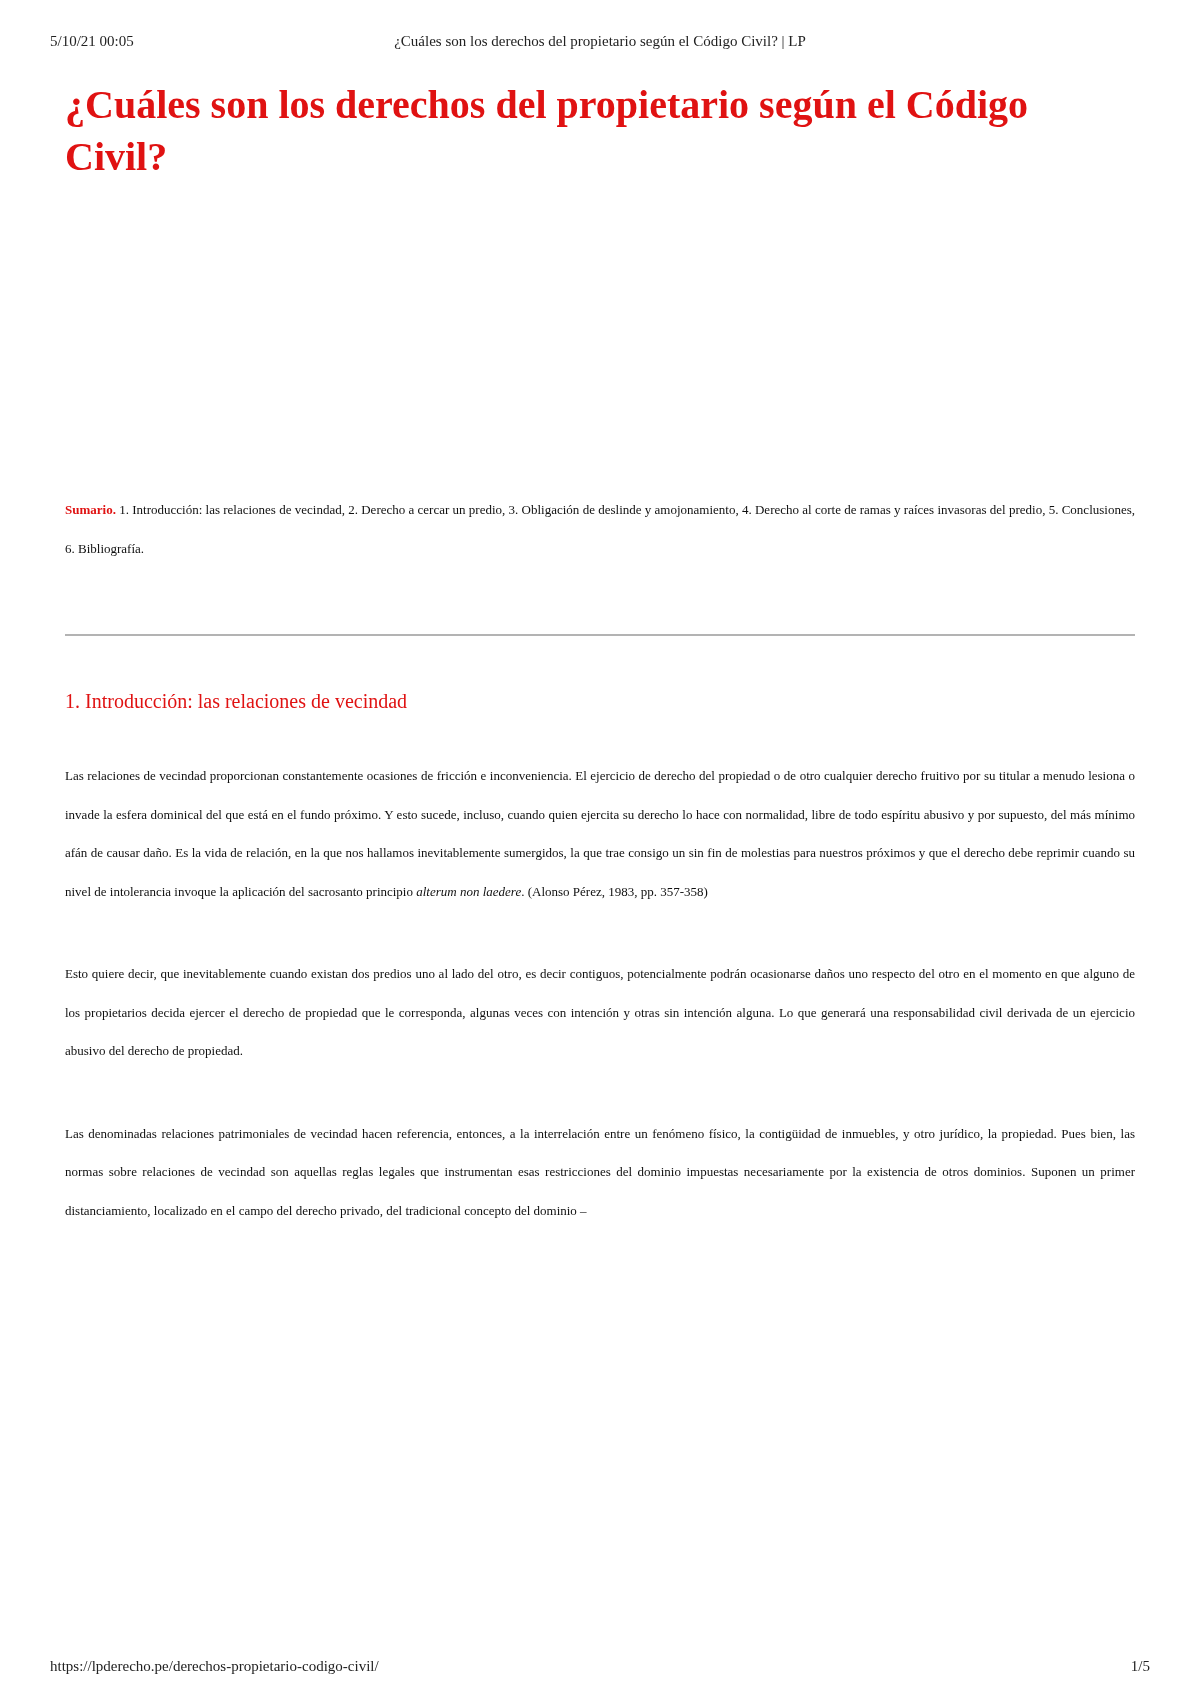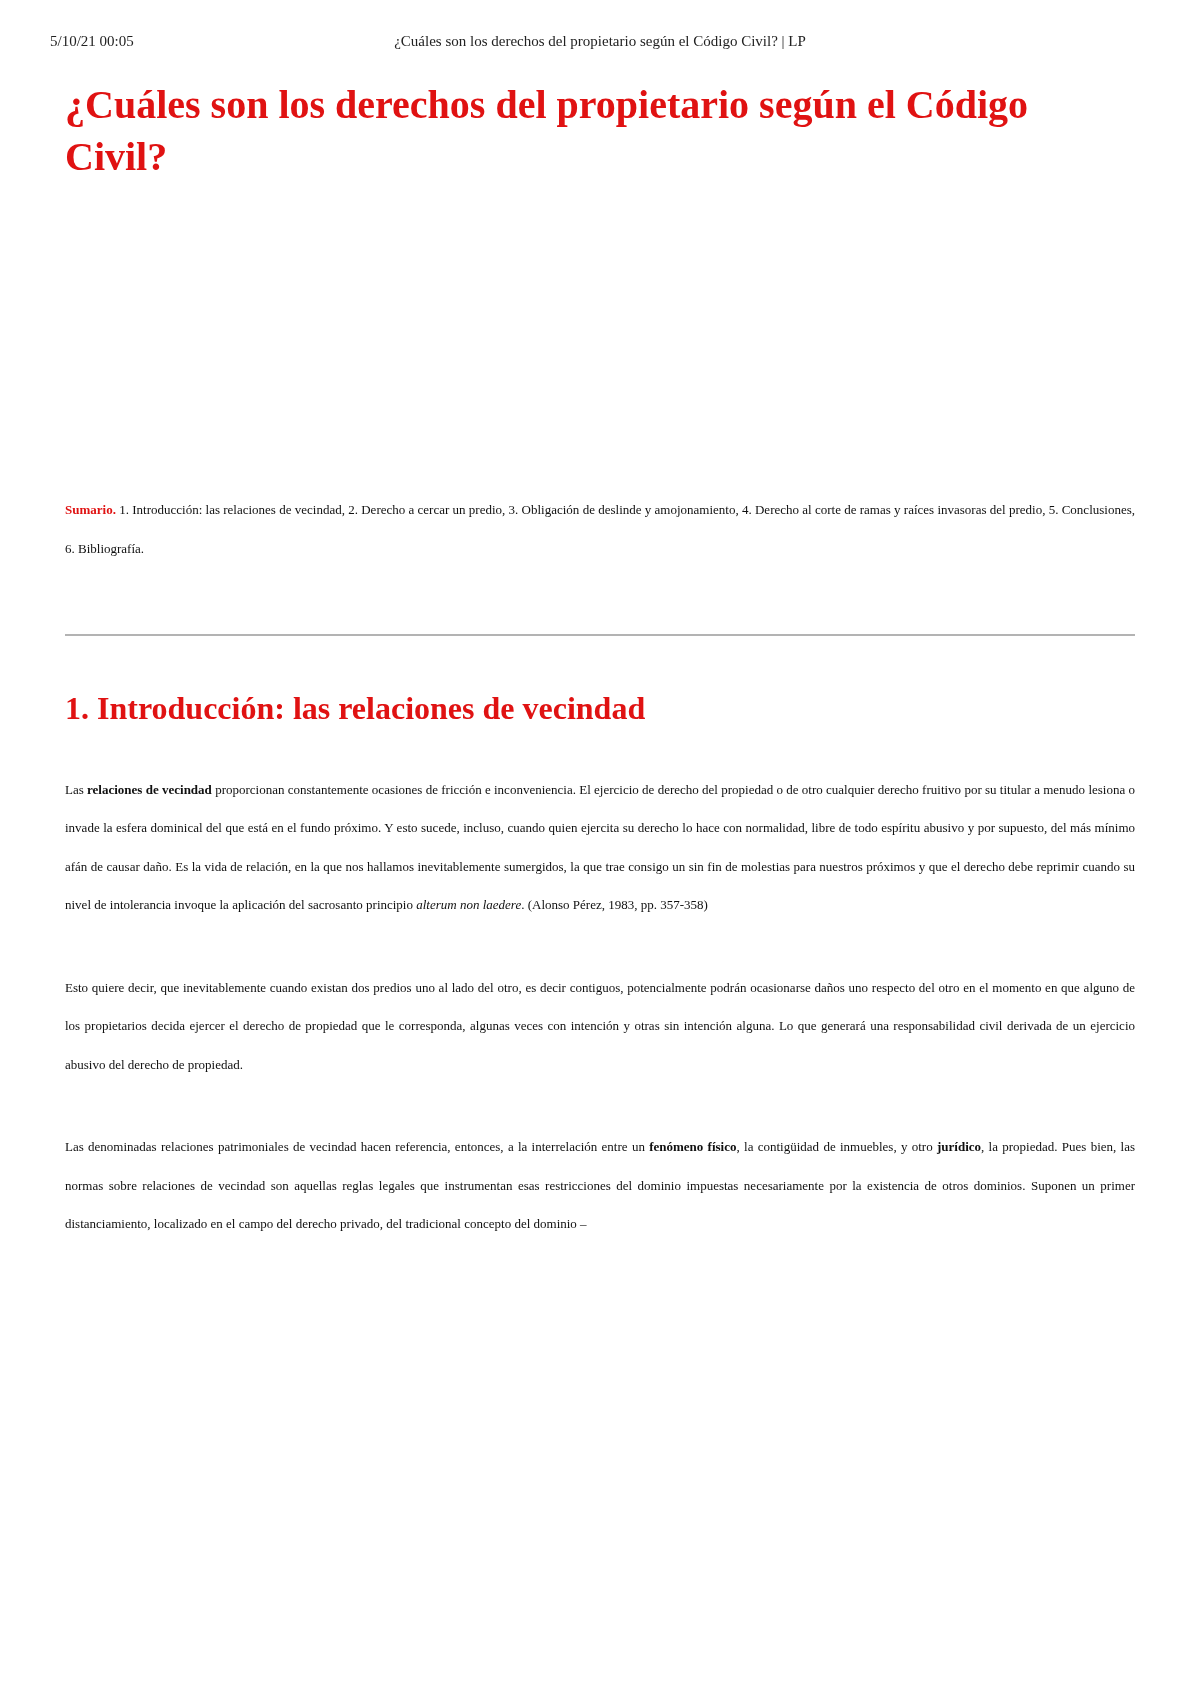--- a/index.html
+++ b/index.html
@@ -105,29 +105,29 @@
   }
   .sumario-par { margin-top: 0; }
   .divider {
     border: 0;
     height: 2px;
     background: var(--rule-color);
     margin-top: 66px;
   }
   .section-heading {
     margin-top: 54px;
-    font-size: 32px;
+    font-size: 20px;
     line-height: 1.15;
-    font-weight: bold;
+    font-weight: normal;
     color: var(--accent-red);
   }
   .par-gap { margin-top: 44px; }
 
   
-  .seg-b  { font-weight: bold; }
+  .seg-b  { font-weight: normal; }
   .seg-i  { font-style: italic; }
   .seg-rb { font-weight: bold; color: var(--accent-red); }
 </style>
 </head>
 <body>
 
 <div class="page">
 
   <div class="page-header">
     <span class="header-datetime">5/10/21 00:05</span>
@@ -147,14 +147,18 @@
 
     <h2 class="section-heading">1. Introducción: las relaciones de vecindad</h2>
 
     <p class="body-par par-gap"><span>Las </span><span class="seg-b">relaciones de vecindad</span><span> proporcionan constantemente ocasiones de fricción e inconveniencia. El ejercicio de derecho del propiedad o de otro cualquier derecho fruitivo por su titular a menudo lesiona o invade la esfera dominical del que está en el fundo próximo. Y esto sucede, incluso, cuando quien ejercita su derecho lo hace con normalidad, libre de todo espíritu abusivo y por supuesto, del más mínimo afán de causar daño. Es la vida de relación, en la que nos hallamos inevitablemente sumergidos, la que trae consigo un sin fin de molestias para nuestros próximos y que el derecho debe reprimir cuando su nivel de intolerancia invoque la aplicación del sacrosanto principio </span><span class="seg-i">alterum non laedere</span><span>. (Alonso Pérez, 1983, pp. 357-358)</span></p>
 
     <p class="body-par par-gap"><span>Esto quiere decir, que inevitablemente cuando existan dos predios uno al lado del otro, es decir contiguos, potencialmente podrán ocasionarse daños uno respecto del otro en el momento en que alguno de los propietarios decida ejercer el derecho de propiedad que le corresponda, algunas veces con intención y otras sin intención alguna. Lo que generará una responsabilidad civil derivada de un ejercicio abusivo del derecho de propiedad.</span></p>
 
     <p class="body-par par-gap"><span>Las denominadas relaciones patrimoniales de vecindad hacen referencia, entonces, a la interrelación entre un </span><span class="seg-b">fenómeno físico</span><span>, la contigüidad de inmuebles, y otro </span><span class="seg-b">jurídico</span><span>, la propiedad. Pues bien, las normas sobre relaciones de vecindad son aquellas reglas legales que instrumentan esas restricciones del dominio impuestas necesariamente por la existencia de otros dominios. Suponen un primer distanciamiento, localizado en el campo del derecho privado, del tradicional concepto del dominio –</span></p>
   </div>
 
+  <div class="page-footer">
+    <span class="footer-url">https://lpderecho.pe/derechos-propietario-codigo-civil/</span>
+    <span class="footer-page">1/5</span>
+  </div>
 
 </div>
 
 </body></html>

